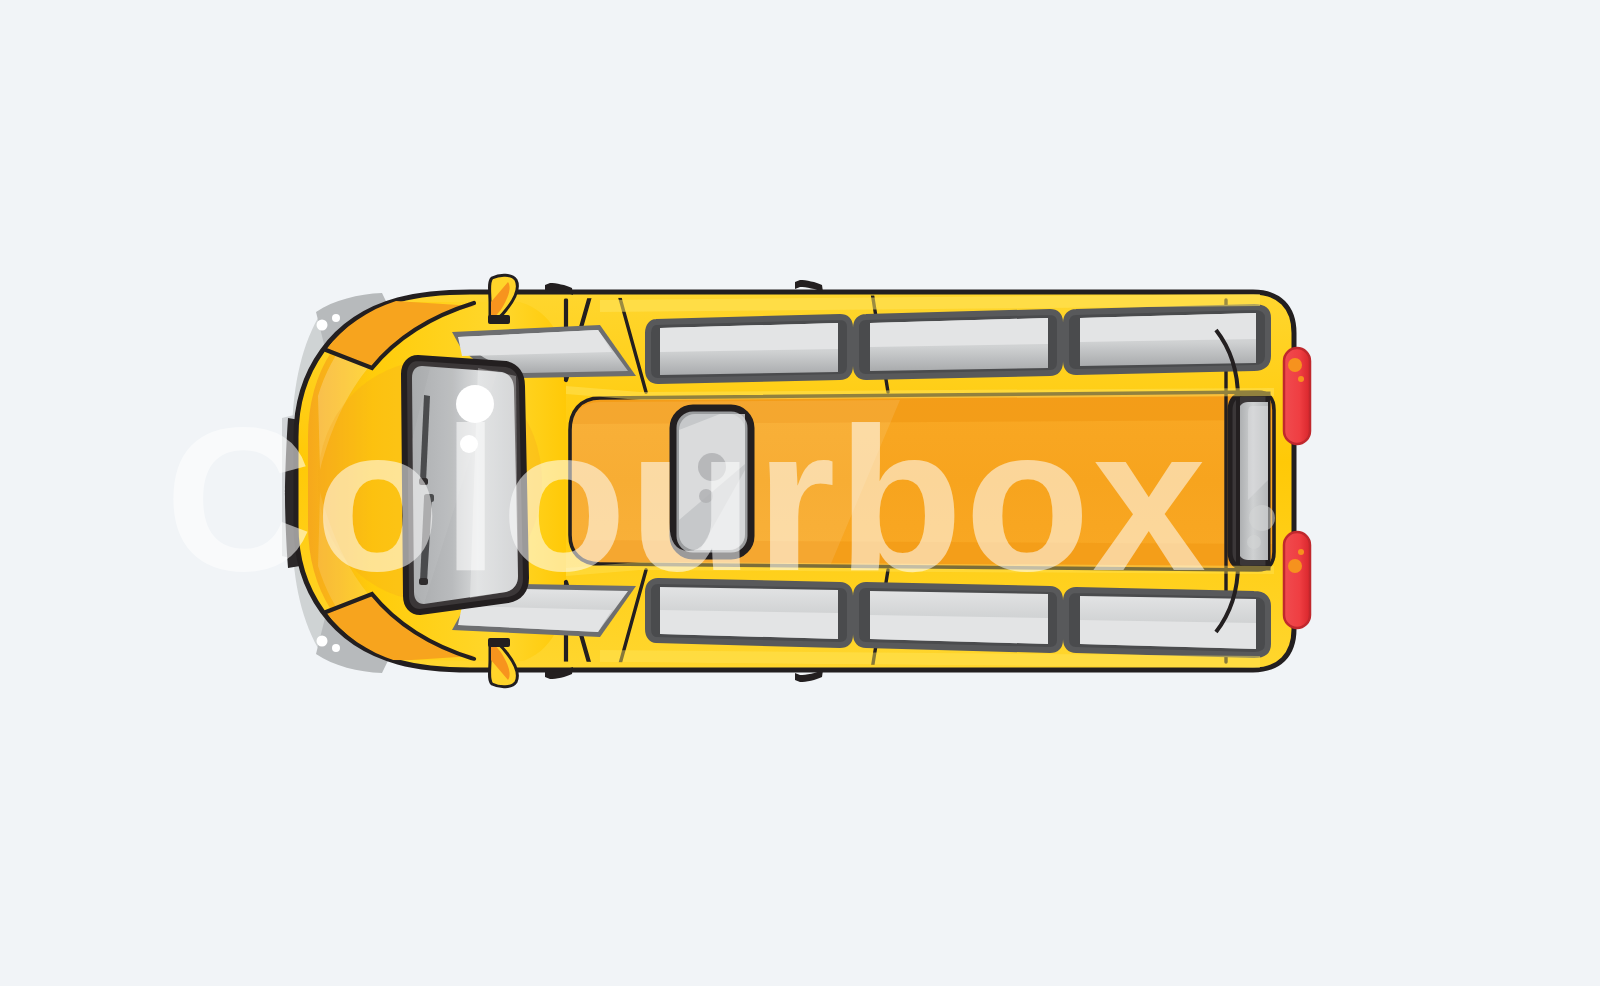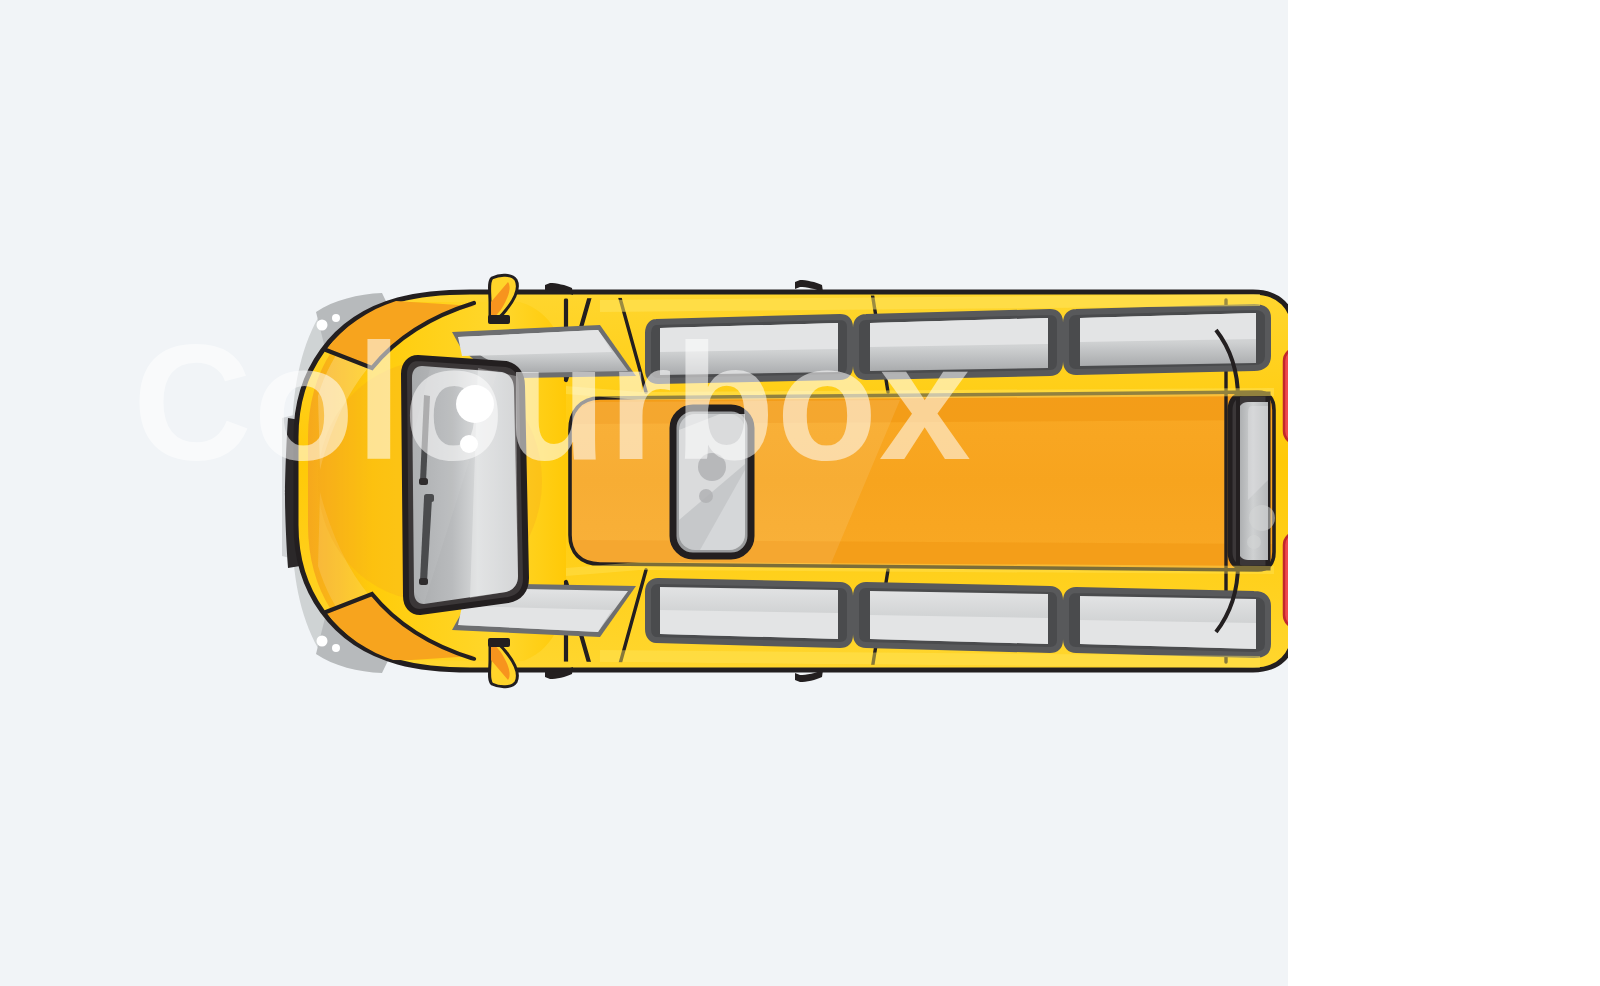--- a/index.html
+++ b/index.html
@@ -4,21 +4,21 @@
 <title>Yellow Van Top View</title>
 <style>
   html, body {
     margin: 0;
     padding: 0;
     background: #ffffff;
     font-family: "Liberation Sans", sans-serif;
   }
   #stage {
     position: relative;
-    width: 1288px;
+    width: 1600px;
     height: 986px;
     overflow: hidden;
   }
   #bg {
     position: absolute;
     inset: 0;
     background: #f1f4f7;
   }
   #art {
     position: absolute;

